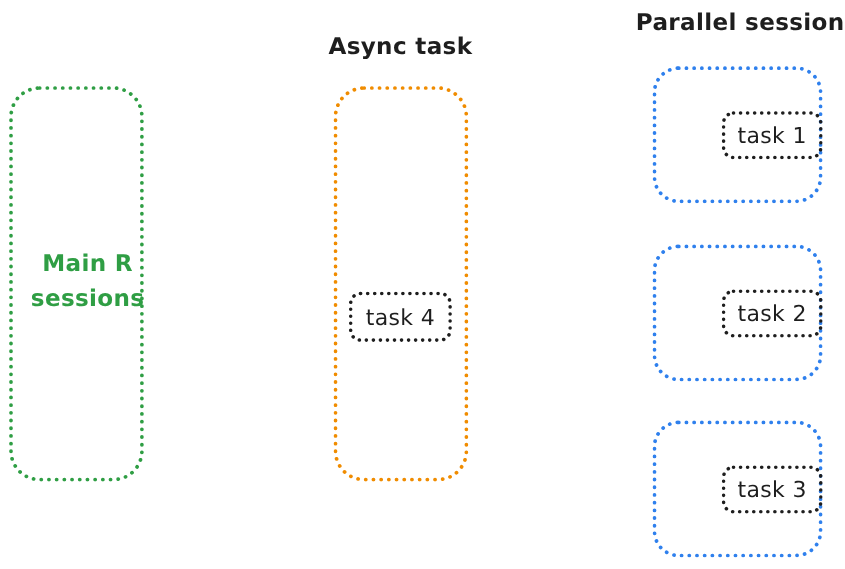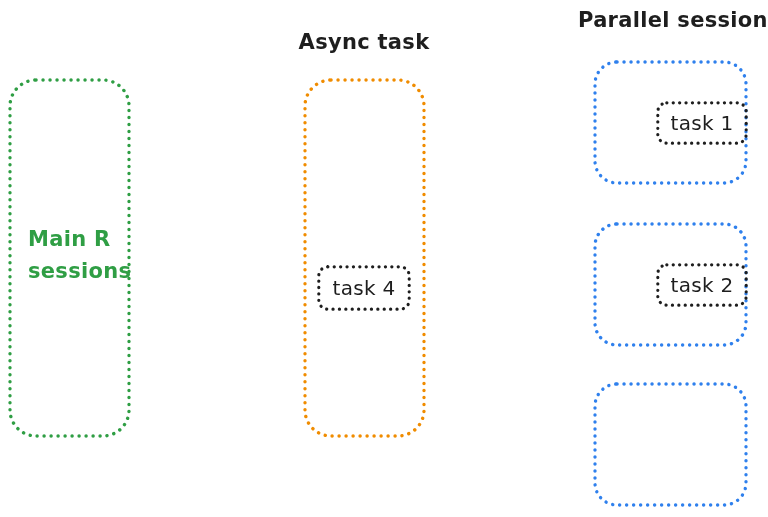--- a/index.html
+++ b/index.html
@@ -37,20 +37,21 @@
 
   .main-label {
     position: absolute;
     left: 20px; top: 146px;
     font-size: 21px;
     font-weight: 600;
     line-height: 1.5;
     letter-spacing: 0.3px;
     color: var(--green);
     white-space: nowrap;
+    text-align: center;
   }
 
   .task {
     position: relative;
     display: flex; align-items: center; justify-content: center;
     font-size: 20px;
     letter-spacing: 0.3px;
     color: var(--ink);
     white-space: nowrap;
   }
@@ -111,15 +112,21 @@
         <rect x="1.8" y="1.8" width="88.4" height="40.4" rx="9" fill="none" style="stroke: var(--ink);" stroke-width="3.2" stroke-linecap="round" stroke-dasharray="0.1 6.3"></rect>
       </svg>
       <span>task 2</span>
     </div>
   </div>
 
   <div class="box session-box session-3">
     <svg width="155" height="125">
       <rect x="2" y="2" width="151" height="121" rx="22" fill="none" style="stroke: var(--blue);" stroke-width="3.4" stroke-linecap="round" stroke-dasharray="0.1 6.9"></rect>
     </svg>
+    <div class="task task-sm">
+      <svg width="92" height="44">
+        <rect x="1.8" y="1.8" width="88.4" height="40.4" rx="9" fill="none" style="stroke: var(--ink);" stroke-width="3.2" stroke-linecap="round" stroke-dasharray="0.1 6.3"></rect>
+      </svg>
+      <span>task 3</span>
+    </div>
   </div>
 
 </div>
 
 </body></html>

